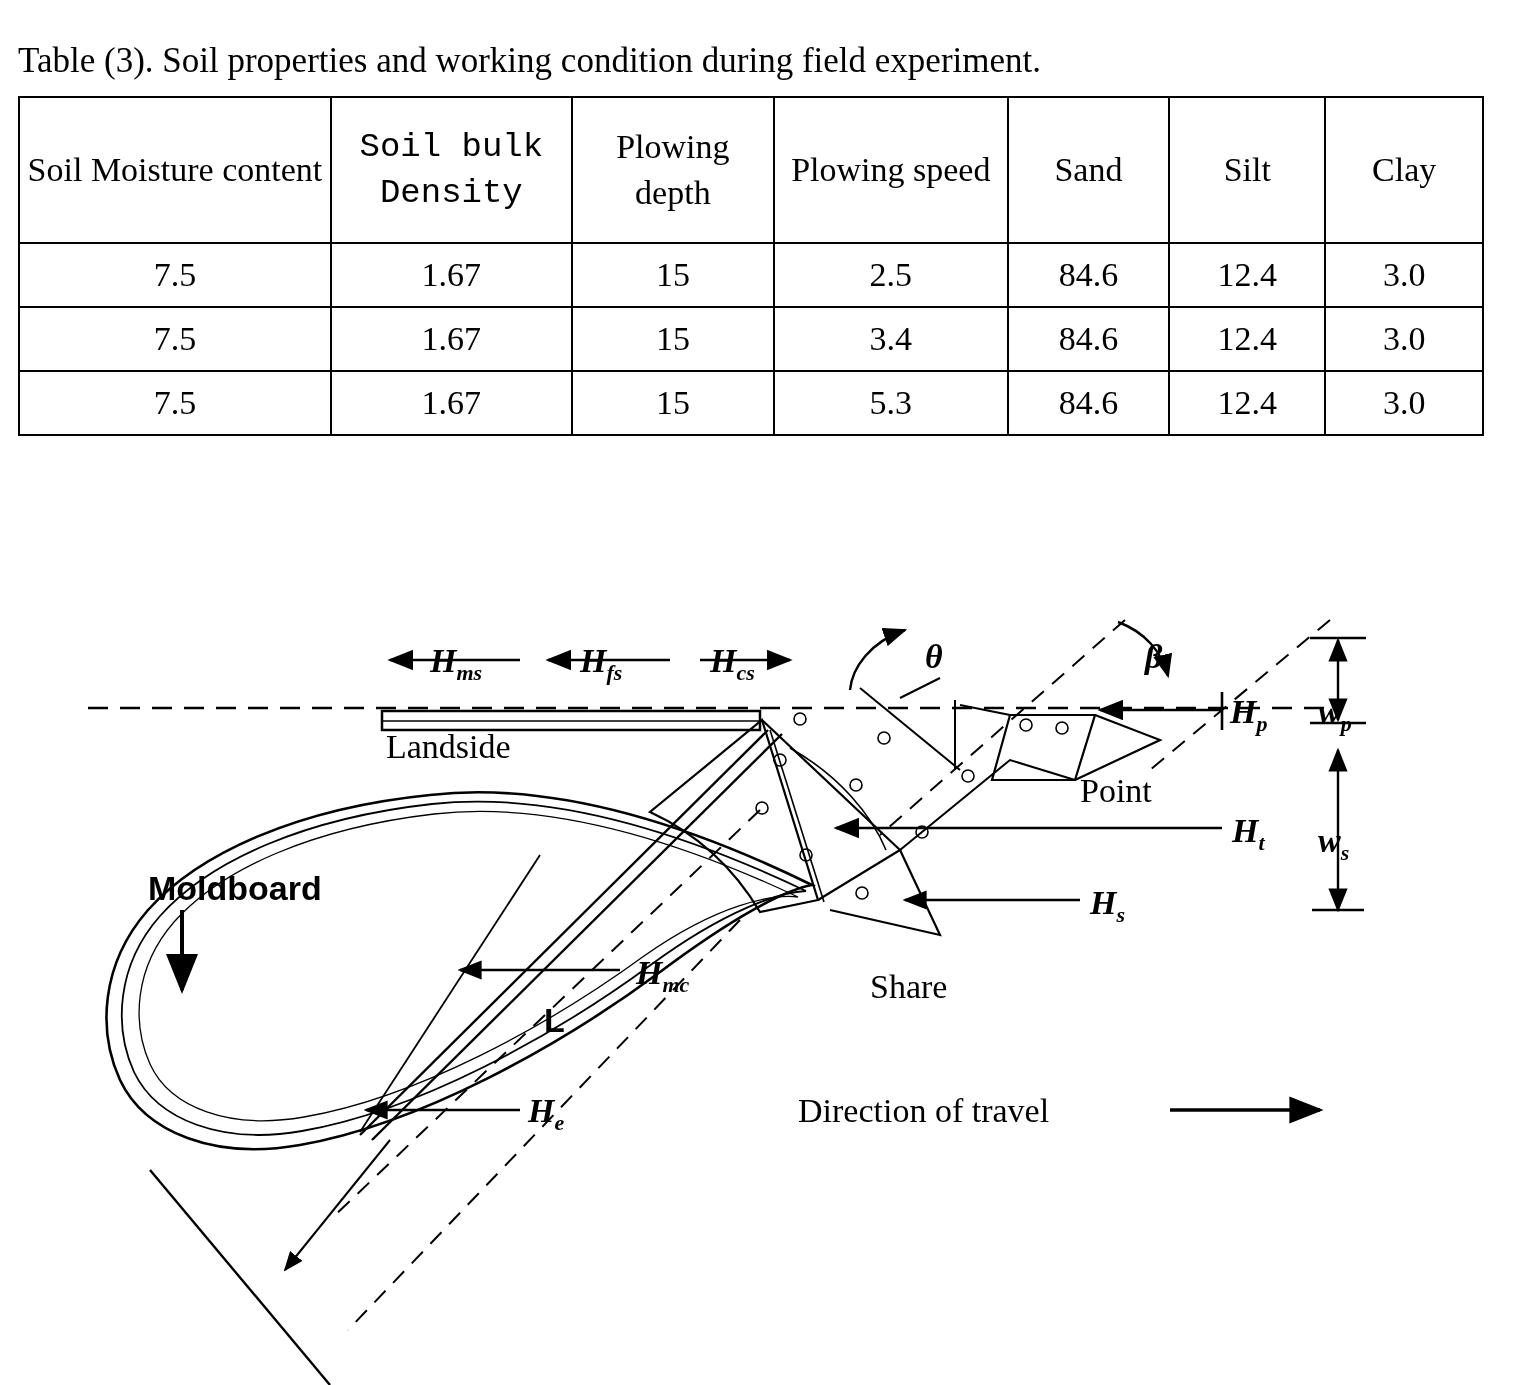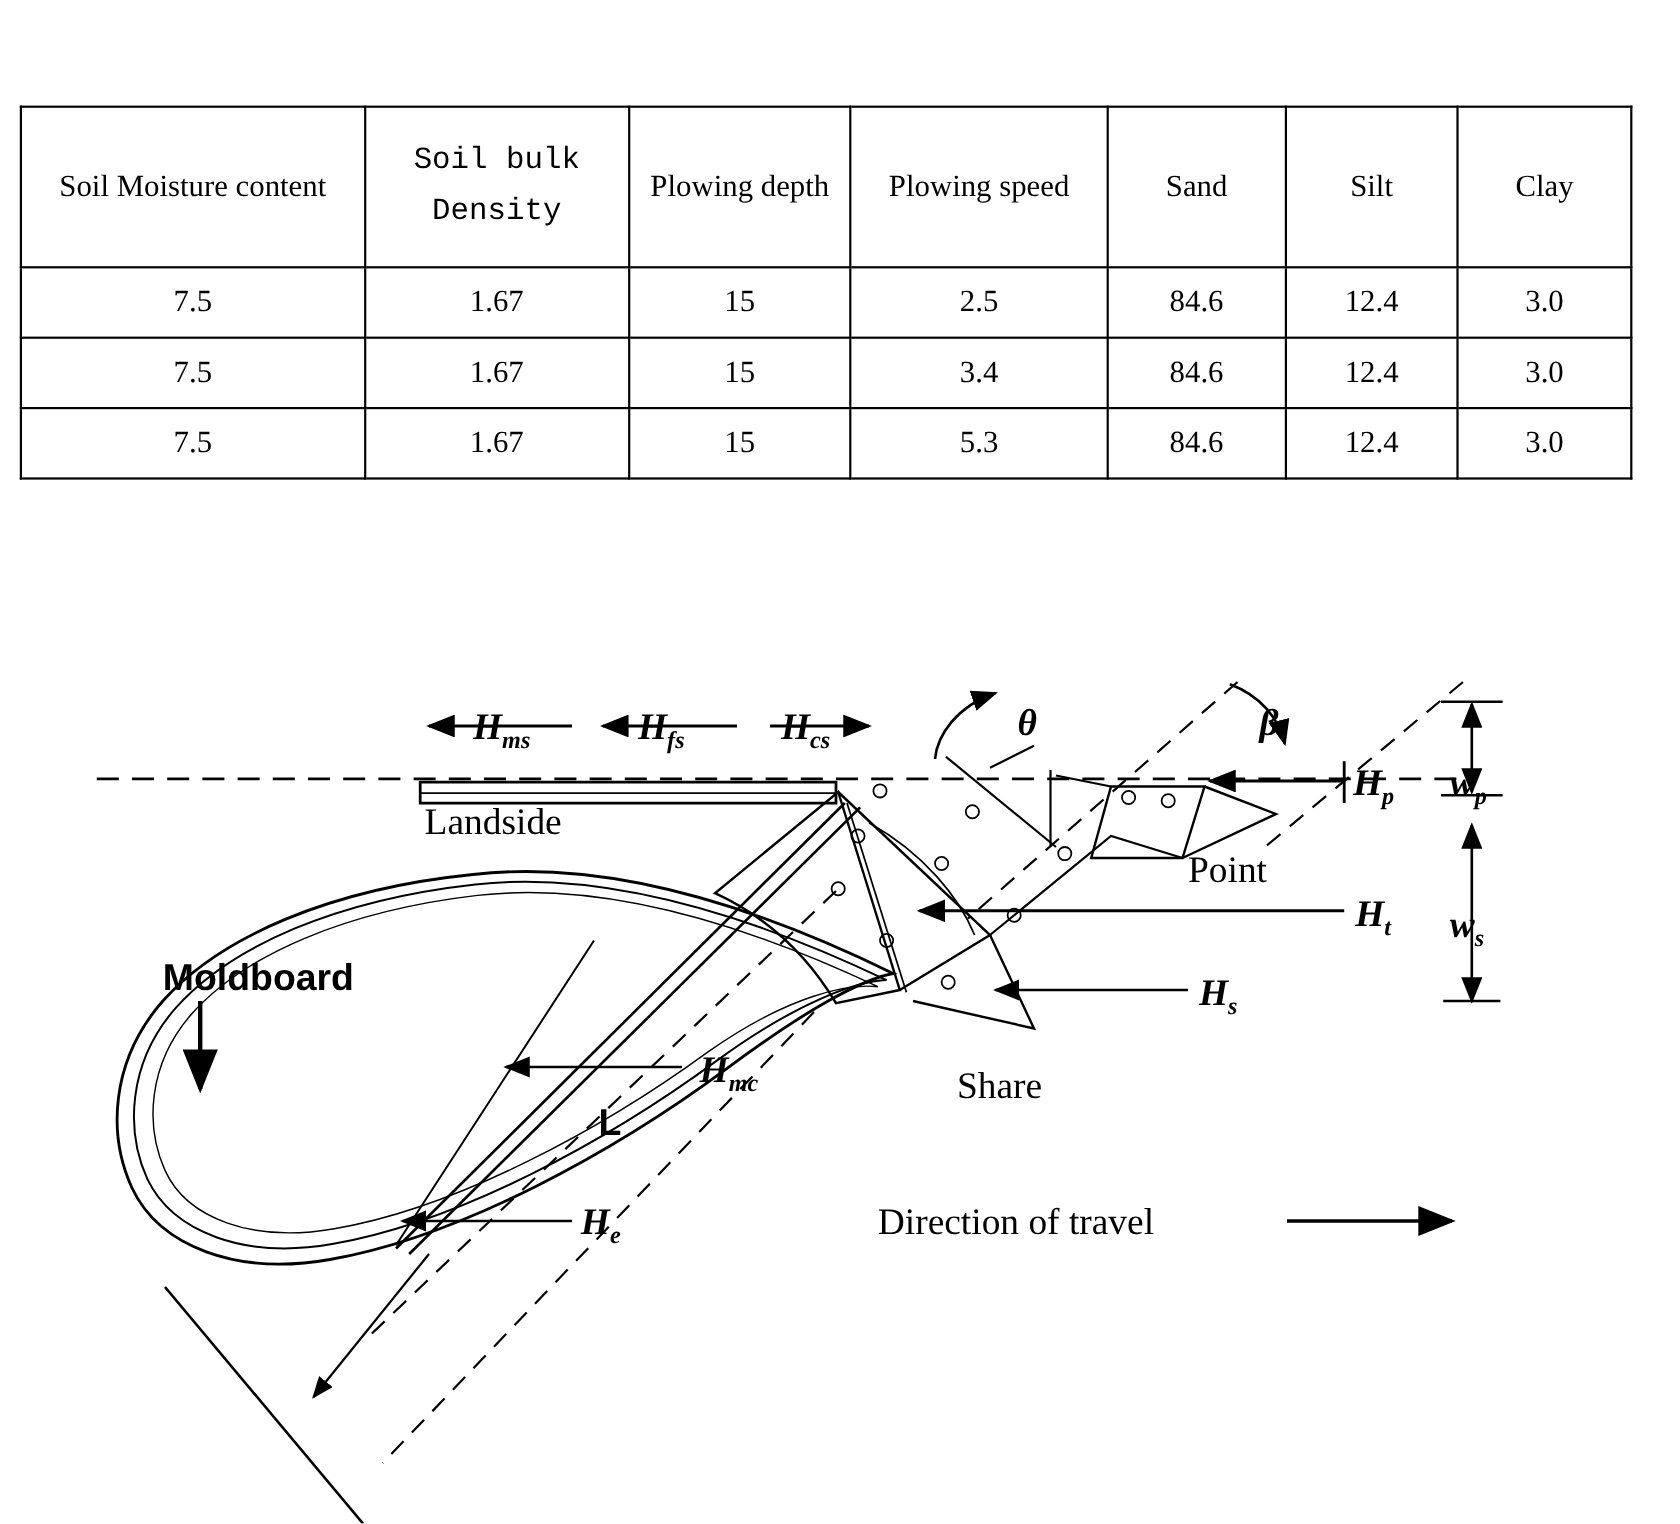--- a/index.html
+++ b/index.html
@@ -28,21 +28,21 @@
     line-height: 42px;
     white-space: nowrap;
     font-family: "Liberation Serif", serif;
   }
   table.soil-table {
     position: absolute;
     left: 18px;
     top: 96px;
     width: 1466px;
     border-collapse: collapse;
-    font-size: 28px;
+    font-size: 34px;
     font-family: "Liberation Serif", serif;
   }
   table.soil-table td, table.soil-table th {
     border: 2px solid #000000;
     text-align: center;
     vertical-align: middle;
     font-weight: normal;
     padding: 2px 4px;
   }
   .hdr-row td {
@@ -93,20 +93,21 @@
     font-style: italic;
     font-weight: bold;
     font-size: 22px;
   }
 </style>
 </head>
 <body>
 
 <div class="page">
 
+  <div class="table-caption">Table (3). Soil properties and working condition during field experiment.</div>
 
   <table class="soil-table">
     <tbody>
       <tr class="hdr-row">
         <td class="c0">Soil Moisture content</td>
         <td class="c1">Soil bulk Density</td>
         <td class="c2">Plowing depth</td>
         <td class="c3">Plowing speed</td>
         <td class="c4">Sand</td>
         <td class="c5">Silt</td>

